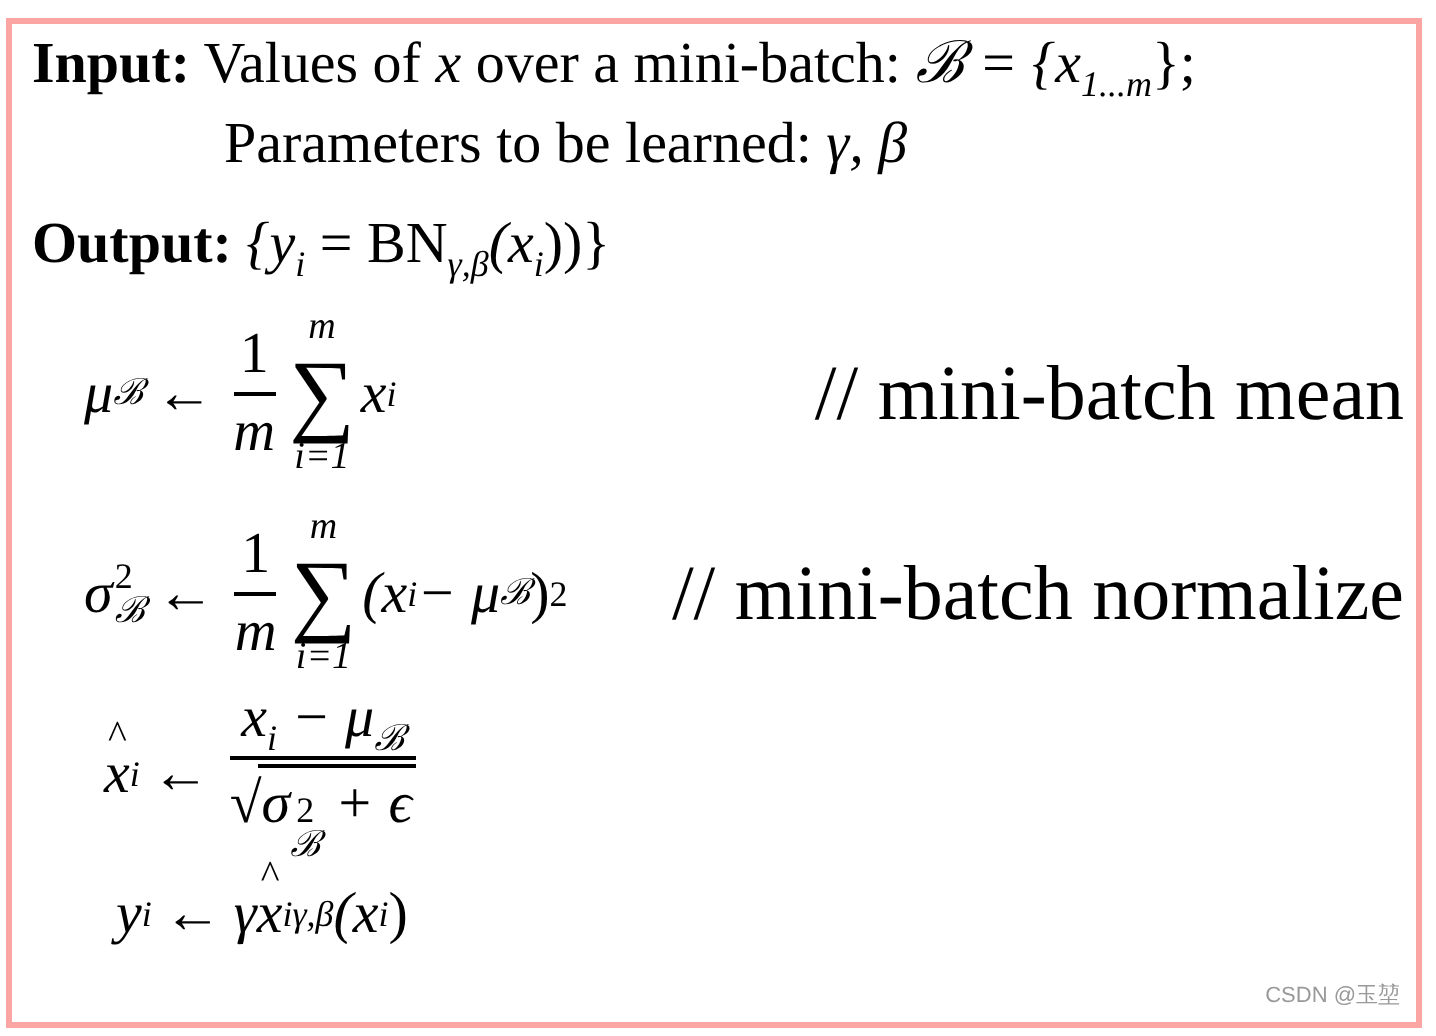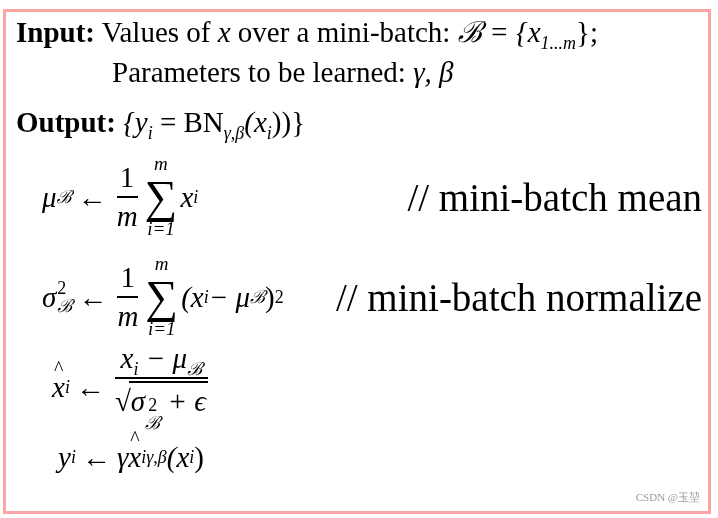--- a/index.html
+++ b/index.html
@@ -17,21 +17,21 @@
   .frac .den { display: block; padding-top: 2px; }
   .sum { display: inline-block; vertical-align: middle; text-align: center; margin: 0 3px; }
   .sum .lim { display: block; font-size: 19px; font-style: italic; line-height: 1.1; }
   .sum .sig { display: block; font-size: 46px; line-height: 0.95; }
   .row { position: absolute; left: 0; width: 702px; height: 90px; }
   .formula { position: absolute; left: 36px; display: flex; align-items: center; height: 100%; font-size: 29px; }
   .comment { position: absolute; right: 6px; font-size: 39px; top: 50%; transform: translateY(-50%); white-space: nowrap; }
   .sqrt { display: inline-block; border-top: 2px solid #000; padding: 2px 2px 0; margin-left: -2px; }
   .hat { position: relative; display: inline-block; }
   .hat::before { content: "^"; position: absolute; left: 2px; top: -14px; font-size: 20px; font-style: normal; }
-  .watermark { position: absolute; right: 8px; bottom: 6px; font-family: Liberation Serif, serif;
+  .watermark { position: absolute; right: 8px; bottom: 6px; font-family: Liberation Sans, sans-serif;
                font-size: 11px; color: #999; }
 </style>
 </head>
 <body>
 
 <div class="frame">
 
   <div class="line" style="left:10px; top:6px;">
     <span class="b">Input:</span>
     <span>Values of</span>

